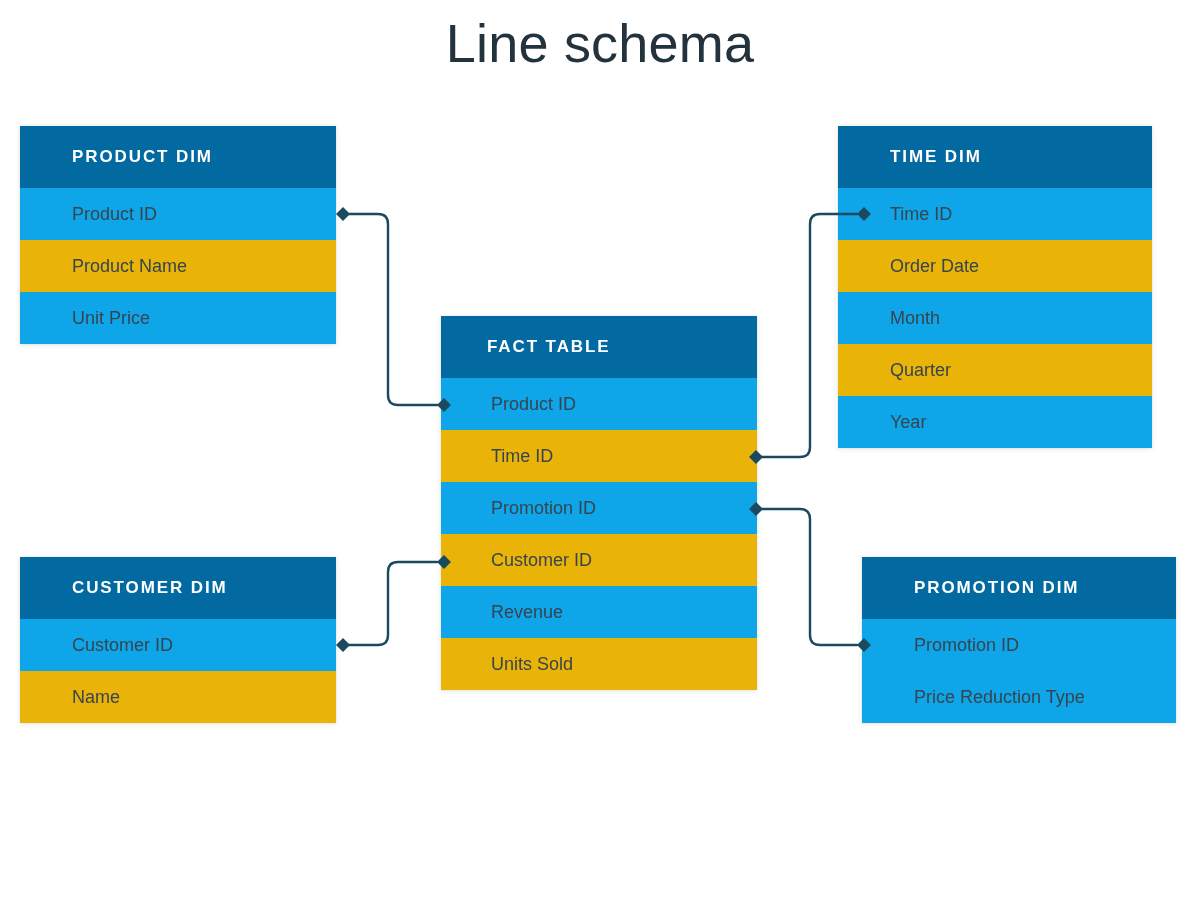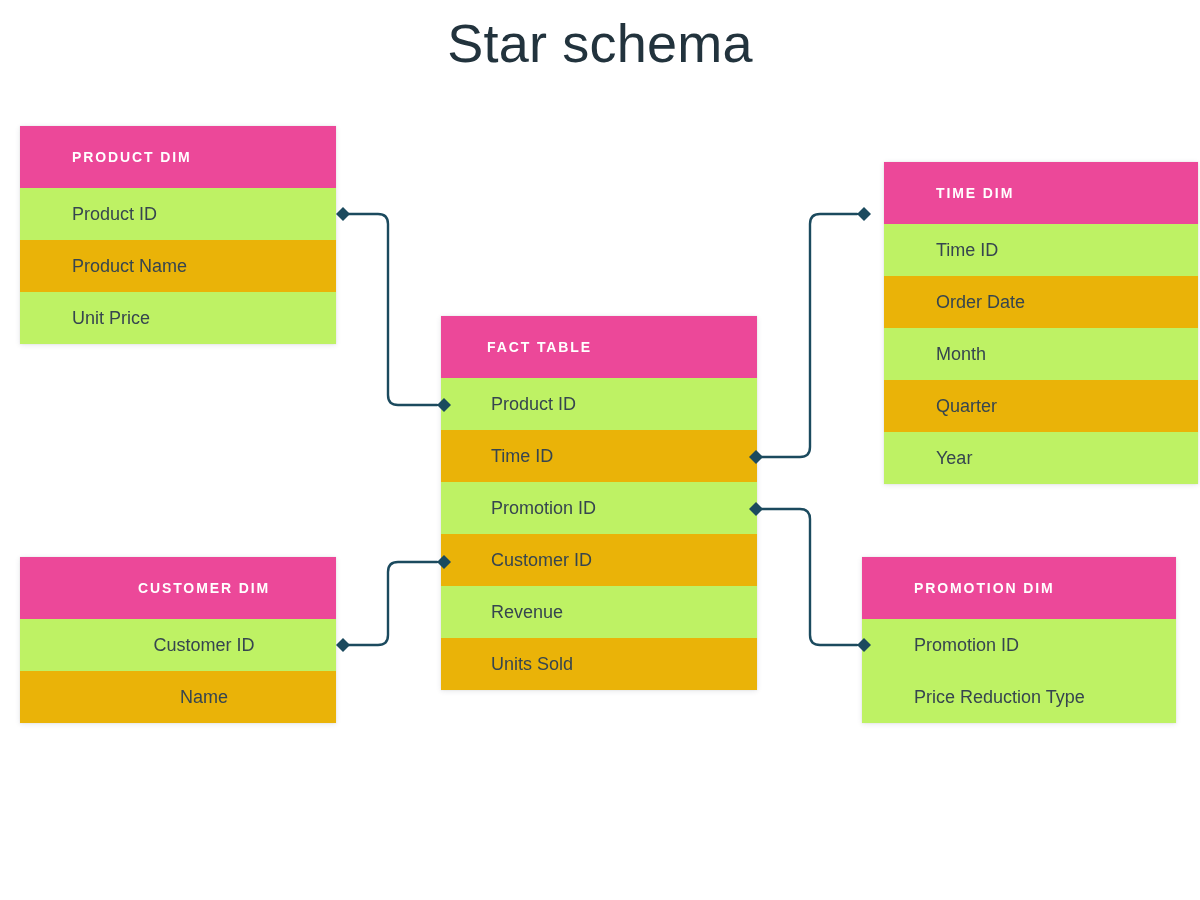--- a/index.html
+++ b/index.html
@@ -31,23 +31,23 @@
     letter-spacing: 0.2px;
     line-height: 70px;
   }
   .entity {
     position: absolute;
     background: #ffffff;
     box-shadow: 0 1px 5px rgba(70, 80, 90, 0.14), 0 0 1px rgba(70, 80, 90, 0.18);
     box-sizing: border-box;
   }
   .entity-header {
-    background: #ec4899;
+    background: #0369a1;
     color: #ffffff;
-    font-size: 14px;
+    font-size: 17px;
     font-weight: 700;
     letter-spacing: 1.9px;
     text-transform: uppercase;
     height: 62px;
     line-height: 62px;
     padding-left: 52px;
     box-sizing: border-box;
     white-space: nowrap;
     overflow: hidden;
   }
@@ -65,21 +65,21 @@
     font-size: 18px;
     color: #36454f;
     background: #eab308;
     white-space: nowrap;
     overflow: hidden;
   }
   .entity.fact .entity-row {
     padding-left: 50px;
   }
   .entity-row.alt {
-    background: #bef264;
+    background: #0ea5e9;
   }
   
   #connectors {
     position: absolute;
     left: 0;
     top: 0;
     width: 1200px;
     height: 900px;
     pointer-events: none;
   }
@@ -92,32 +92,32 @@
   }
   .conn-diamond {
     fill: #1b4a5e;
   }
 </style>
 </head>
 <body>
 
 <div id="canvas">
 
-  <div class="page-title">Star schema</div>
+  <div class="page-title">Line schema</div>
 
   <div class="entity" id="product-dim" style="left:20px; top:126px; width:316px;">
     <div class="entity-header">PRODUCT DIM</div>
     <div class="entity-rows">
       <div class="entity-row alt">Product ID</div>
       <div class="entity-row">Product Name</div>
       <div class="entity-row alt">Unit Price</div>
     </div>
   </div>
 
-  <div class="entity" id="time-dim" style="left:884px; top:126px; width:314px;margin-top:36px;">
+  <div class="entity" id="time-dim" style="left:838px; top:126px; width:314px;">
     <div class="entity-header">TIME DIM</div>
     <div class="entity-rows">
       <div class="entity-row alt">Time ID</div>
       <div class="entity-row">Order Date</div>
       <div class="entity-row alt">Month</div>
       <div class="entity-row">Quarter</div>
       <div class="entity-row alt">Year</div>
     </div>
   </div>
 
@@ -126,21 +126,21 @@
     <div class="entity-rows">
       <div class="entity-row alt">Product ID</div>
       <div class="entity-row">Time ID</div>
       <div class="entity-row alt">Promotion ID</div>
       <div class="entity-row">Customer ID</div>
       <div class="entity-row alt">Revenue</div>
       <div class="entity-row">Units Sold</div>
     </div>
   </div>
 
-  <div class="entity" id="customer-dim" style="left:20px; top:557px; width:316px;text-align:center;">
+  <div class="entity" id="customer-dim" style="left:20px; top:557px; width:316px;">
     <div class="entity-header">CUSTOMER DIM</div>
     <div class="entity-rows">
       <div class="entity-row alt">Customer ID</div>
       <div class="entity-row">Name</div>
     </div>
   </div>
 
   <div class="entity" id="promotion-dim" style="left:862px; top:557px; width:314px;">
     <div class="entity-header">PROMOTION DIM</div>
     <div class="entity-rows">

